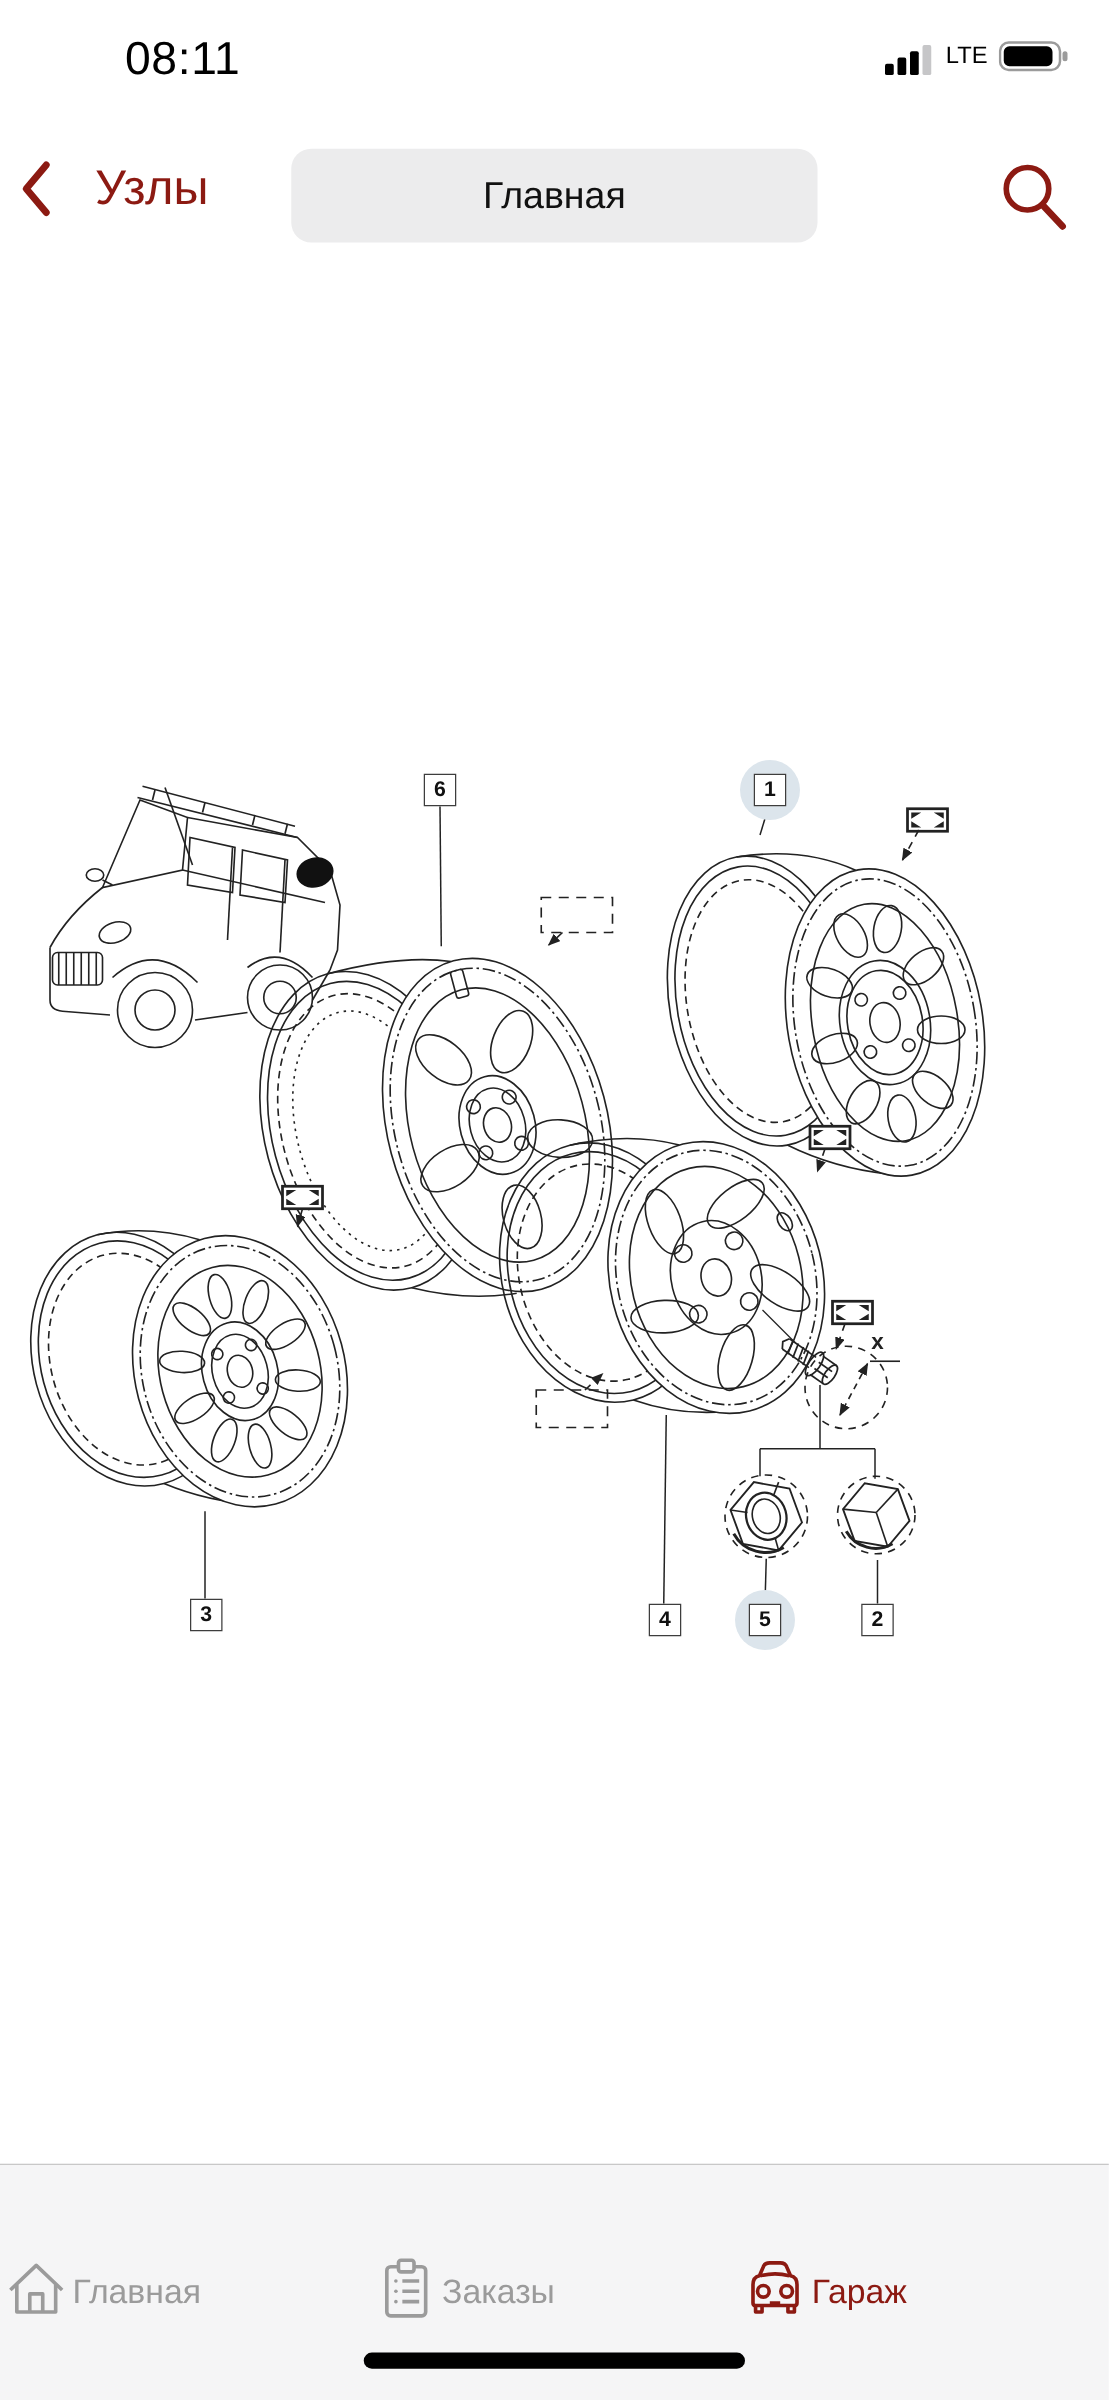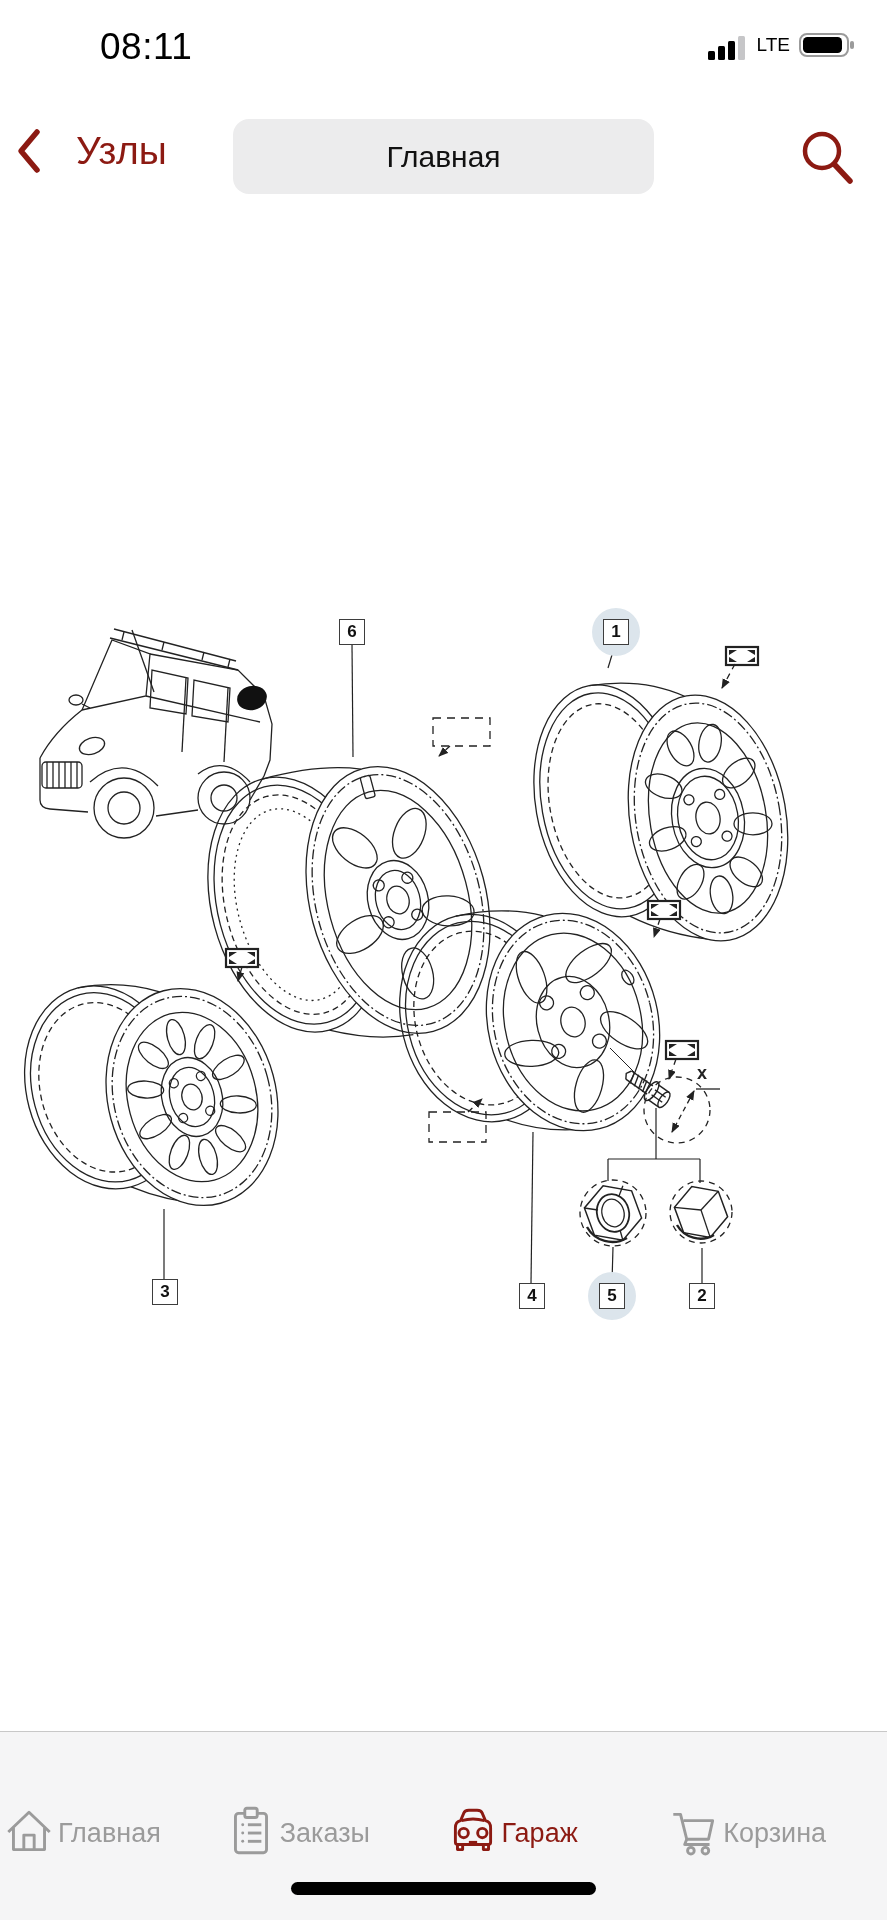--- a/index.html
+++ b/index.html
@@ -350,24 +350,15 @@
     <svg viewBox="0 0 56 56" fill="none" stroke="currentColor" stroke-width="2.8" stroke-linejoin="round">
       <path d="M11,38 V24 Q11,18 16,17 L19,10 Q20,7 24,7 H32 Q36,7 37,10 L40,17 Q45,18 45,24 V38 Q45,40 43,40 H13 Q11,40 11,38 Z"></path>
       <path d="M17,17 Q28,14 39,17"></path>
       <circle cx="19" cy="29" r="4.5"></circle>
       <circle cx="37" cy="29" r="4.5"></circle>
       <path d="M24,38 H32"></path>
       <path d="M13,40 V45 H18 V40 M38,40 V45 H43 V40"></path>
     </svg>
     <span class="tlbl">Гараж</span>
   </div>
-  <div class="tab">
-    <svg viewBox="0 0 56 56" fill="none" stroke="currentColor" stroke-width="2.8" stroke-linejoin="round">
-      <path d="M8,11 H15 L21,35 H42 L46,17 H18"></path>
-      <path d="M21,35 L19,40 H43"></path>
-      <circle cx="25" cy="46" r="3.2"></circle>
-      <circle cx="39" cy="46" r="3.2"></circle>
-    </svg>
-    <span class="tlbl">Корзина</span>
-  </div>
 </div>
 
 <div class="home-ind"></div>
 
 </body></html>

